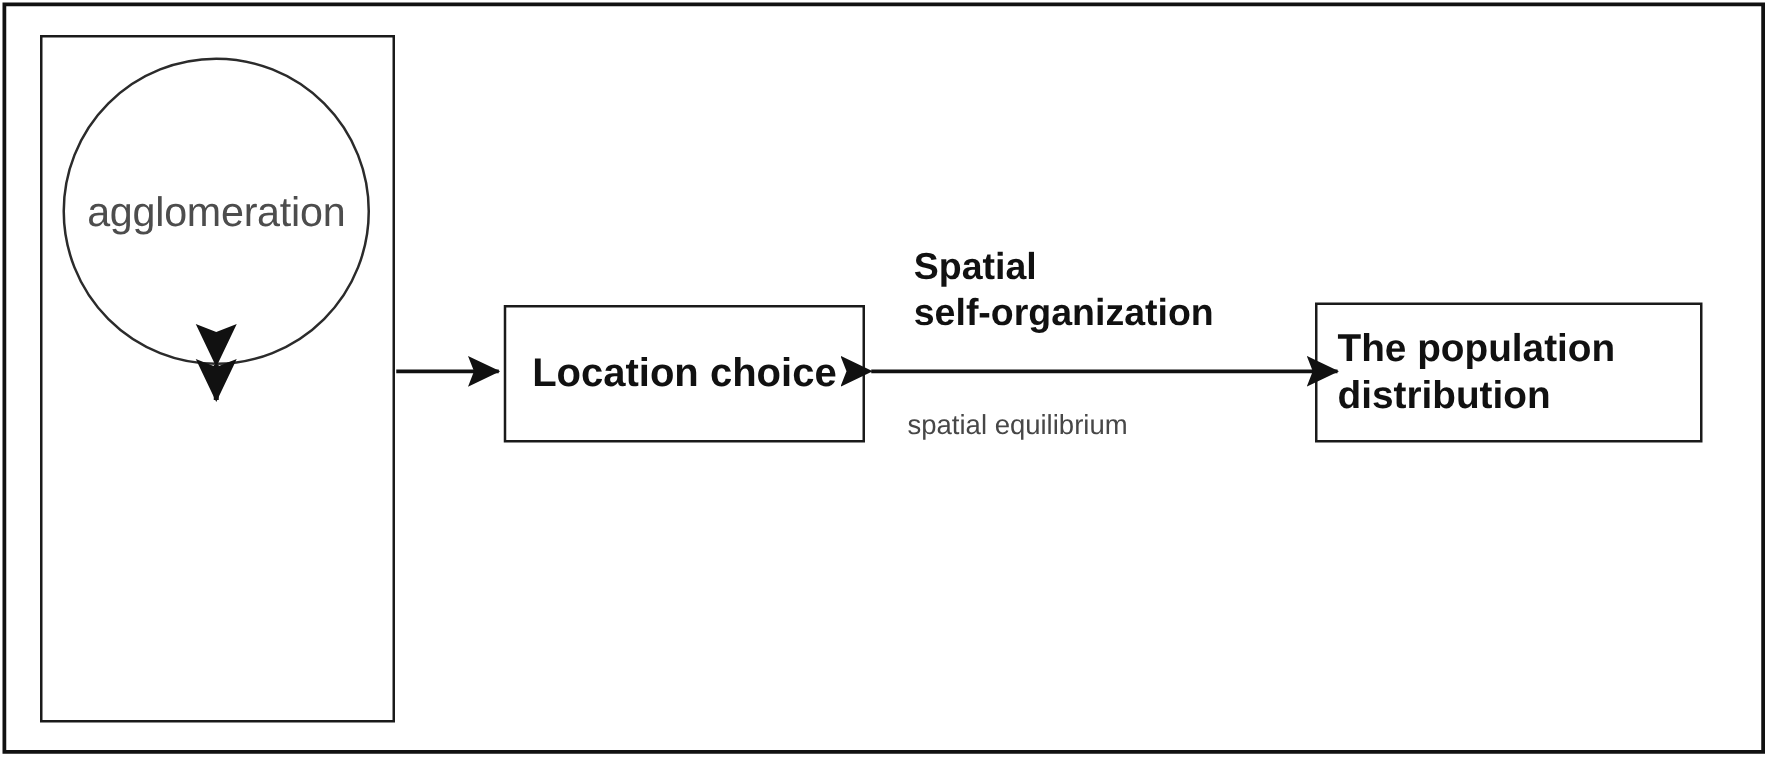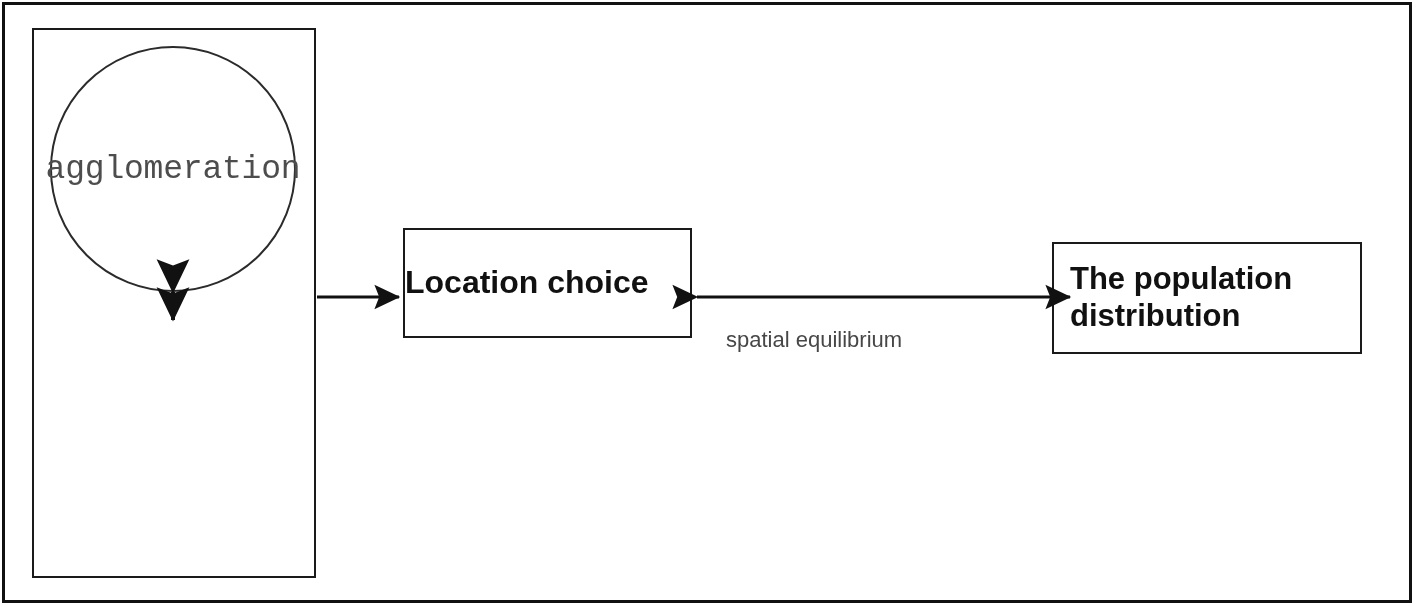--- a/index.html
+++ b/index.html
@@ -41,21 +41,20 @@
   }
   .circle {
     position: absolute;
     border: 2px solid #2b2b2b;
     border-radius: 50%;
     box-sizing: border-box;
     background: transparent;
     display: flex;
     align-items: center;
     justify-content: center;
-    font-family: Liberation Mono, monospace;
   }
   .circle-label {
     color: #4d4d4d;
     font-size: 33px;
     font-weight: 400;
     line-height: 1;
     white-space: nowrap;
     letter-spacing: -0.2px;
   }
   #circle-agglomeration {
@@ -73,24 +72,24 @@
   .node-box {
     position: absolute;
     border: 2px solid #1a1a1a;
     box-sizing: border-box;
     background: transparent;
     display: flex;
     align-items: center;
   }
   #box-location-choice {
     left: 403px;
-    top: 228px;
+    top: 244px;
     width: 289px;
     height: 110px;
-    justify-content: flex-start;
+    justify-content: center;
   }
   #box-population-distribution {
     left: 1052px;
     top: 242px;
     width: 310px;
     height: 112px;
     justify-content: flex-start;
     padding-left: 16px;
   }
   .node-label {
@@ -148,20 +147,22 @@
 
   <div class="node-box" id="box-location-choice">
     <span class="node-label">Location choice</span>
   </div>
 
   <div class="node-box" id="box-population-distribution">
     <span class="node-label two-line">The population
 distribution</span>
   </div>
 
+  <div class="edge-label" id="label-spatial-self-organization">Spatial
+self-organization</div>
 
   <div class="edge-label" id="label-spatial-equilibrium">spatial equilibrium</div>
 
   <svg id="arrow-layer" viewBox="0 0 1416 609">
     <defs>
       <marker id="head-right" markerWidth="9" markerHeight="9" refX="8.2" refY="4.5" orient="auto" markerUnits="strokeWidth">
         <path d="M0,0.4 L8.6,4.5 L0,8.6 L1.6,4.5 Z" fill="#111111"></path>
       </marker>
       <marker id="head-left" markerWidth="9" markerHeight="9" refX="8.2" refY="4.5" orient="auto" markerUnits="strokeWidth">
         <path d="M0,0.4 L8.6,4.5 L0,8.6 L1.6,4.5 Z" fill="#111111"></path>

